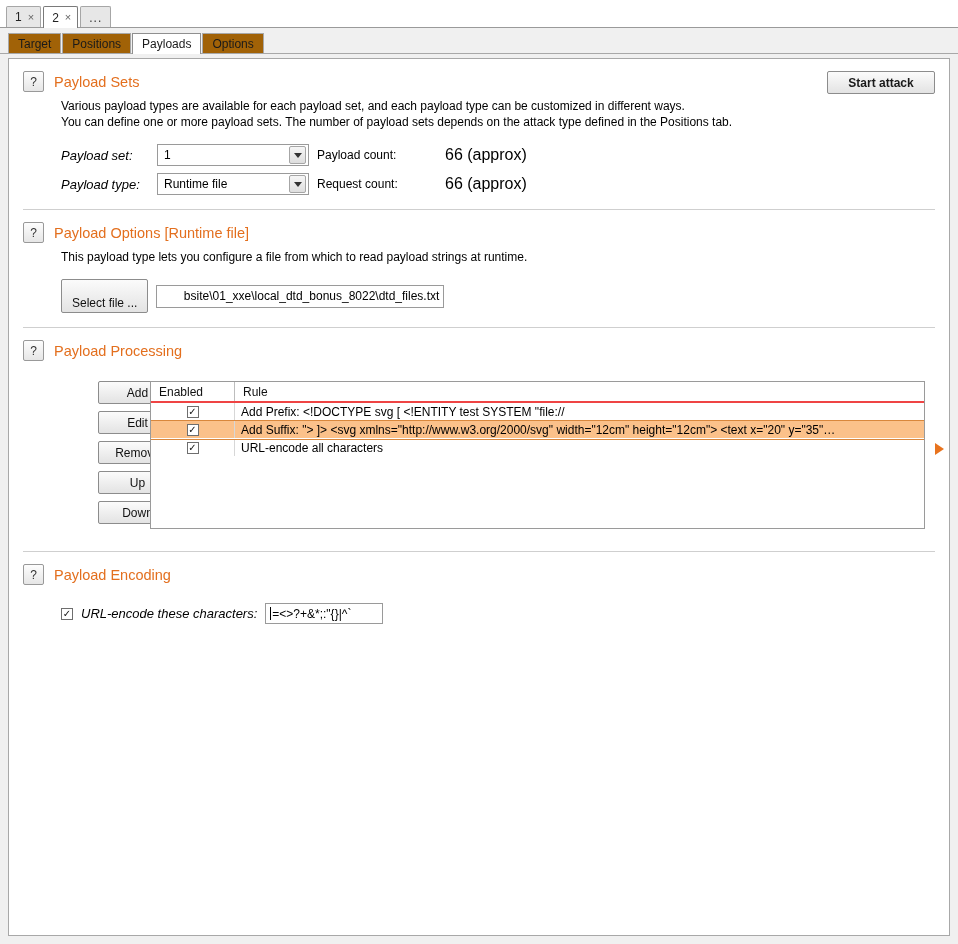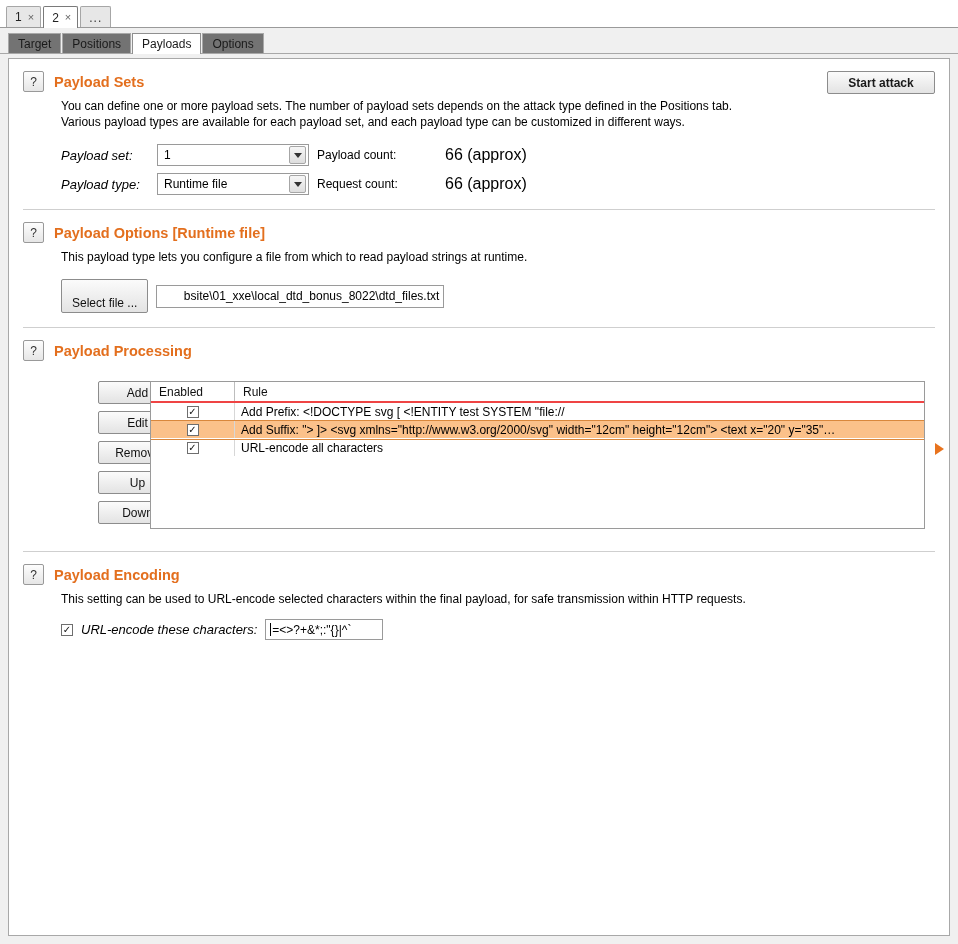--- a/index.html
+++ b/index.html
@@ -80,21 +80,21 @@
     display: flex;
     align-items: flex-end;
     padding-left: 8px;
     border-bottom: 1px solid #a8a8a8;
   }
   .subtab {
     height: 20px;
     padding: 0 9px;
     display: flex;
     align-items: center;
-    background: #737373;
+    background: #a16207;
     border: 1px solid #a8a8a8;
     border-bottom: none;
     font-size: 12px;
     color: #1a1a1a;
     margin-right: 1px;
     cursor: default;
   }
   .subtab.active {
     background: #ffffff;
     height: 21px;
@@ -127,21 +127,21 @@
     border-radius: 2px;
     font-size: 12px;
     color: #333;
     display: flex; align-items: center; justify-content: center;
     cursor: default;
     flex: none;
   }
   .sec-title {
     color: #e36f1e;
     font-size: 14.5px;
-    font-weight: bold;
+    font-weight: normal;
   }
   .sec-body { padding-left: 38px; padding-top: 6px; }
   .desc { font-size: 12px; color: #000; line-height: 16px; }
   .hr {
     height: 1px;
     background: #cfcfcf;
     margin: 14px 14px 0 14px;
   }
 
   .start-attack {
@@ -358,22 +358,22 @@
   <div class="panel">
 
     <button class="start-attack">Start attack</button>
 
     <div class="section">
       <div class="sec-head">
         <div class="qbtn">?</div>
         <div class="sec-title">Payload Sets</div>
       </div>
       <div class="sec-body">
+        <div class="desc">Various payload types are available for each payload set, and each payload type can be customized in different ways.</div>
         <div class="desc">You can define one or more payload sets. The number of payload sets depends on the attack type defined in the Positions tab.</div>
-        <div class="desc">Various payload types are available for each payload set, and each payload type can be customized in different ways.</div>
 
         <div class="rowgrid">
           <div class="lbl">Payload set:</div>
           <div class="combo">
             <span class="txt">1</span>
             <span class="arrowbox">
                 <span class="caret"></span>
               </span>
           </div>
           <div class="countlbl">Payload count:</div>
@@ -461,21 +461,20 @@
     </div>
 
     <div class="hr" style="margin-top:22px;"></div>
 
     <div class="section">
       <div class="sec-head">
         <div class="qbtn">?</div>
         <div class="sec-title">Payload Encoding</div>
       </div>
       <div class="sec-body">
-        <div class="desc">This setting can be used to URL-encode selected characters within the final payload, for safe transmission within HTTP requests.</div>
         <div class="encline">
           <span class="cbx">✓</span>
           <span class="lbl">URL-encode these characters:</span>
           <div class="enc-input">
             <span class="caret-bar"></span>
               <span>=&lt;&gt;?+&amp;*;:"{}|^`</span>
           </div>
         </div>
       </div>
     </div>

